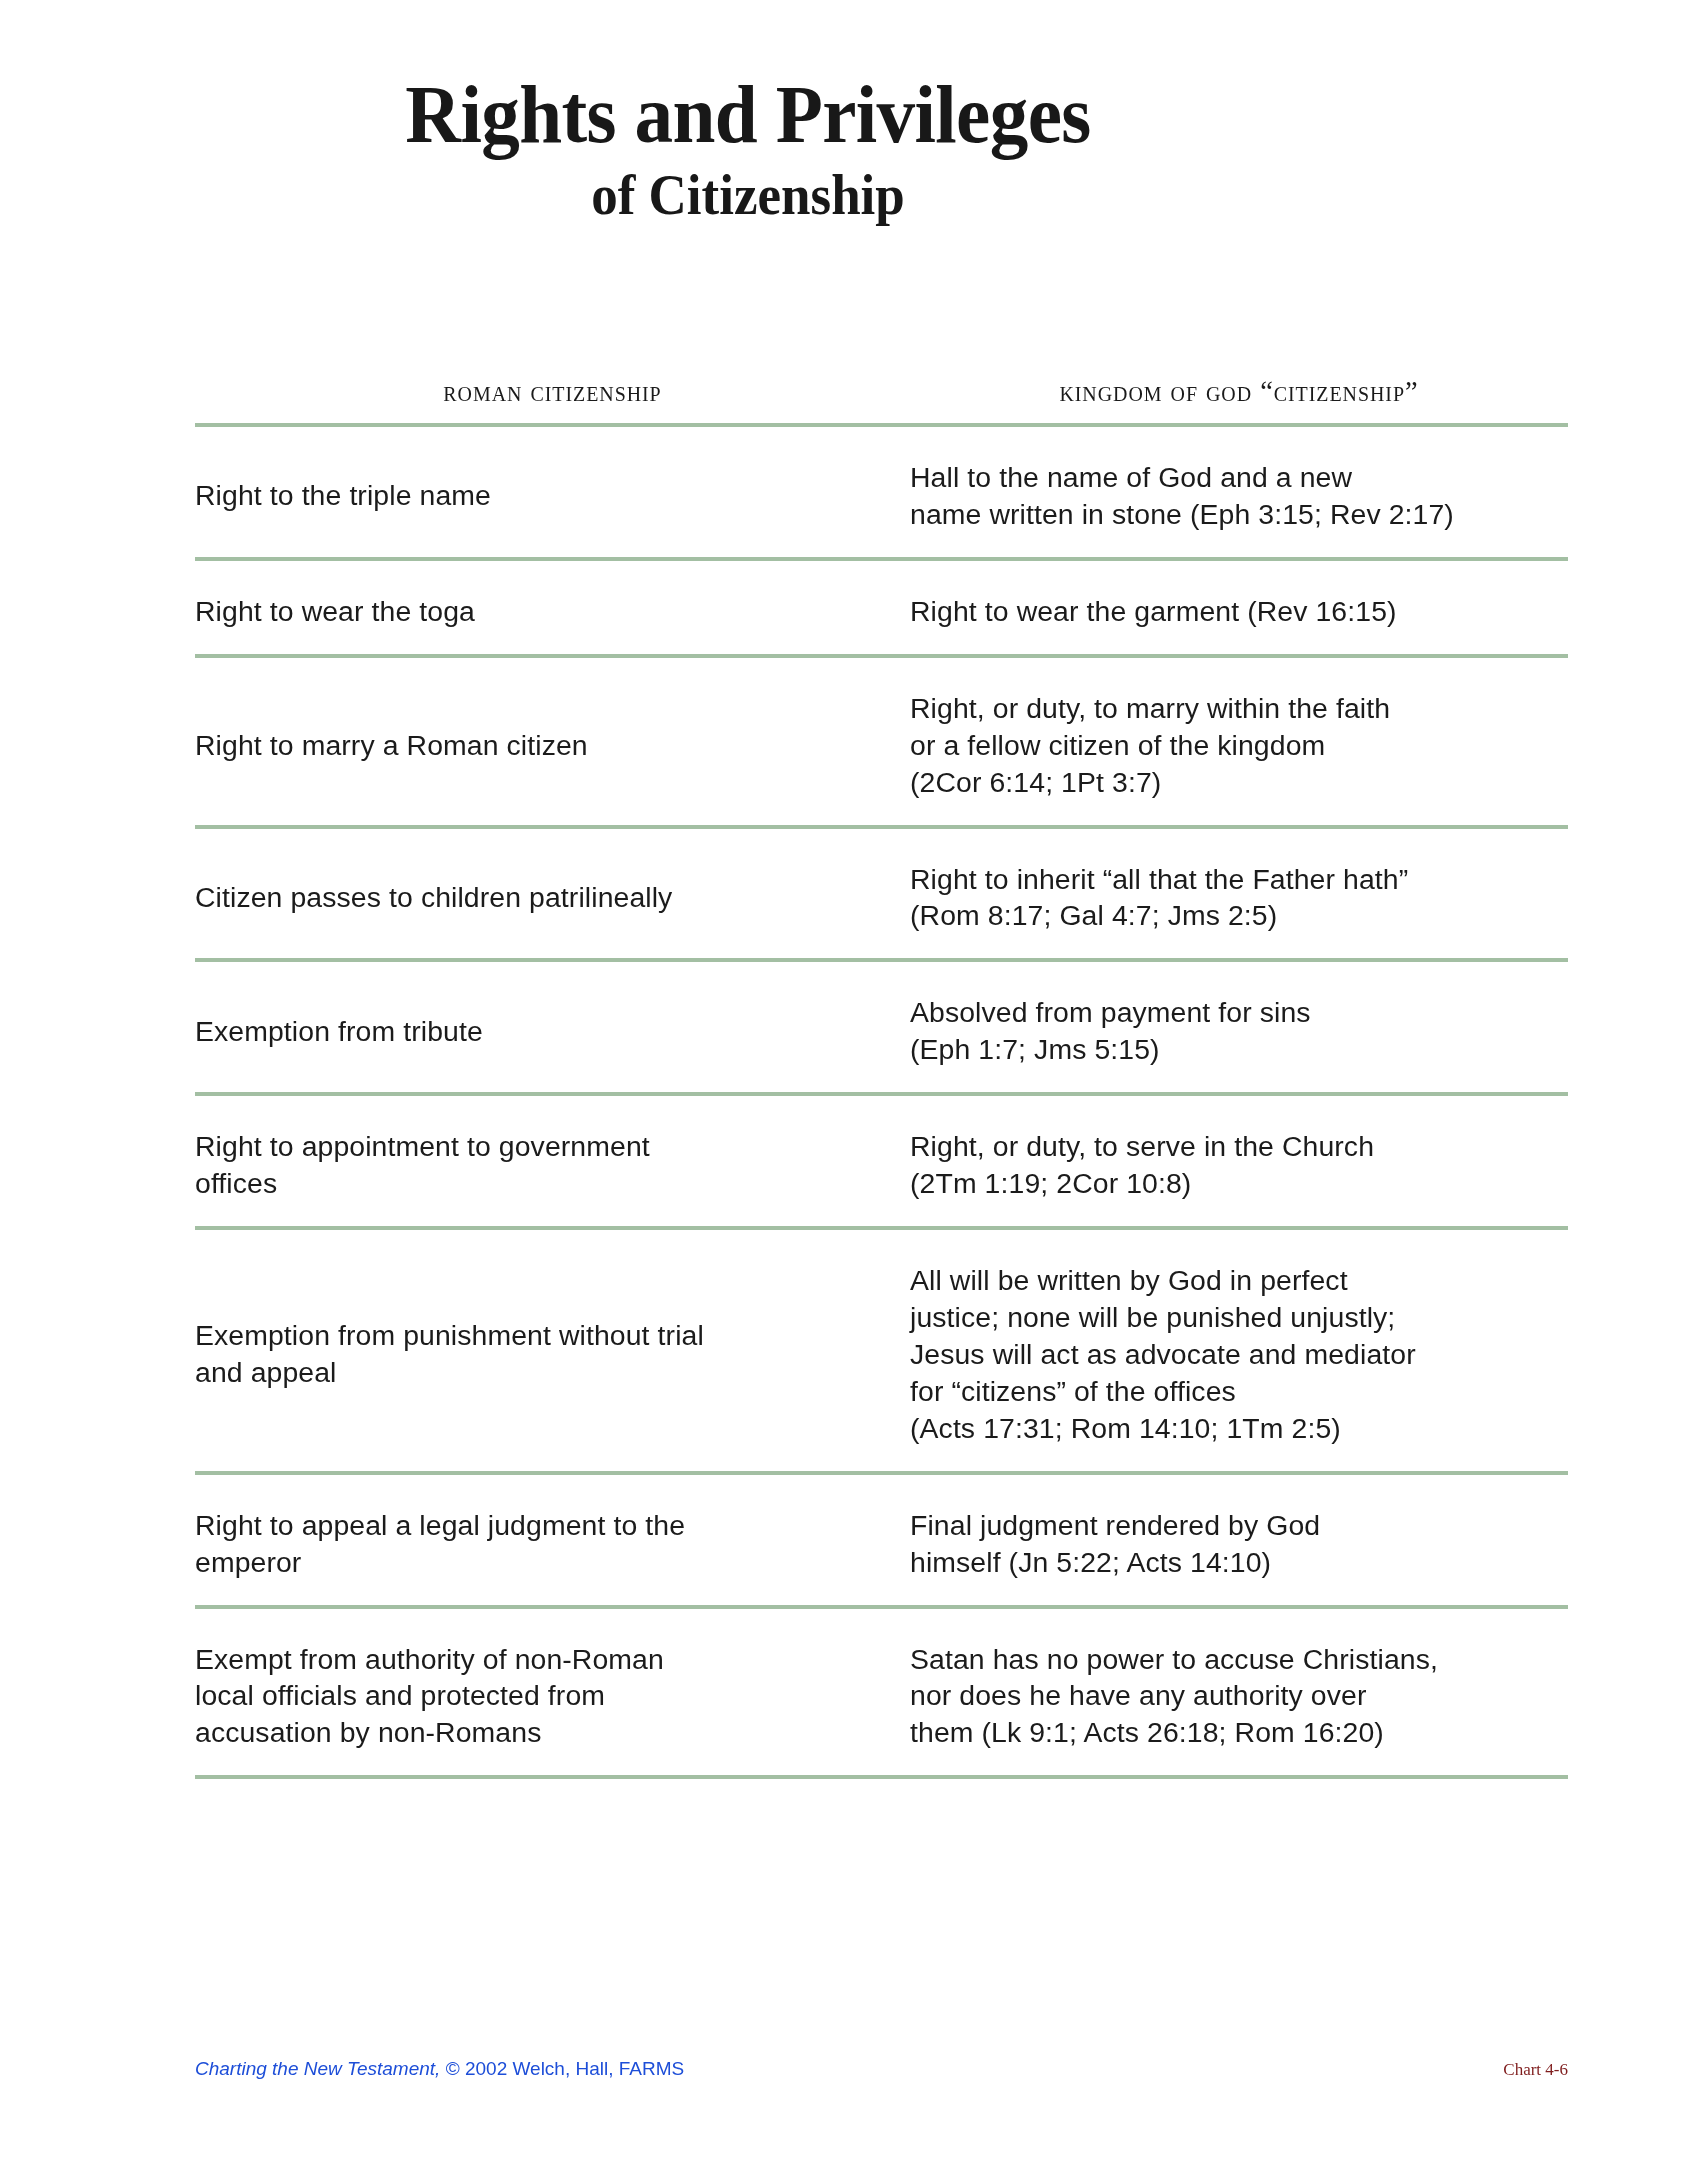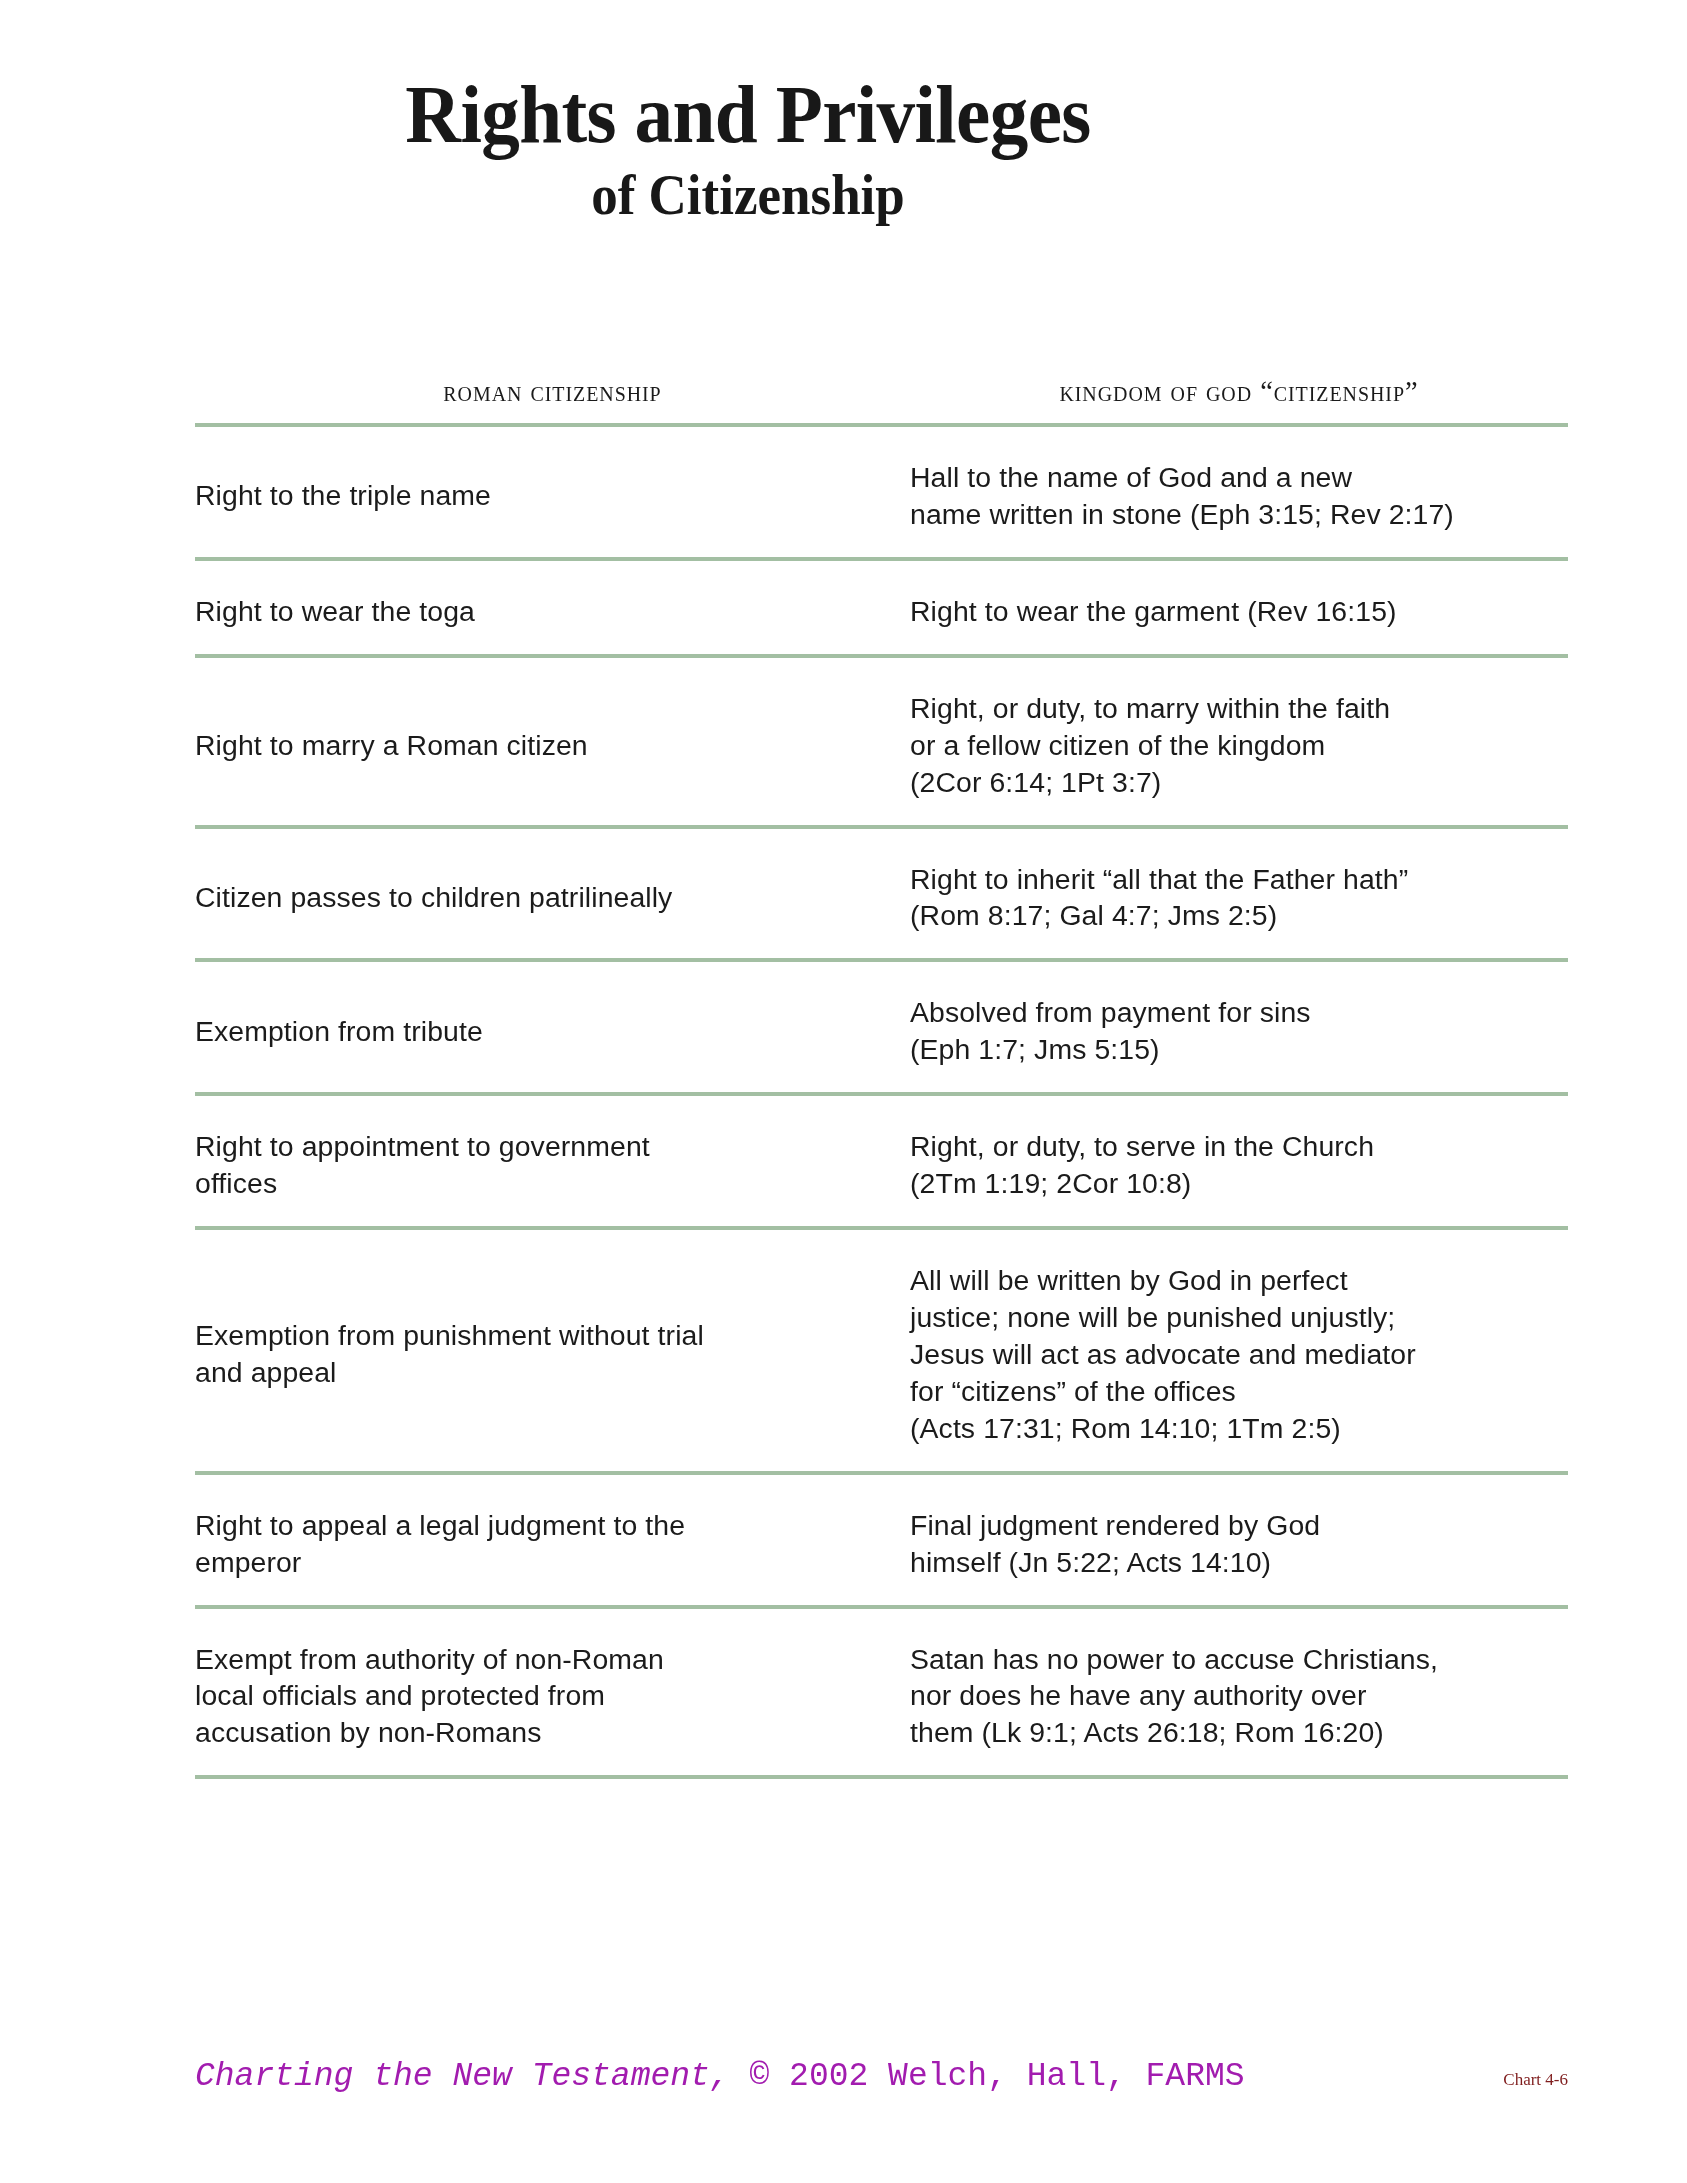--- a/index.html
+++ b/index.html
@@ -113,23 +113,23 @@
   .footer {
     position: absolute;
     left: 195px;
     top: 2058px;
     width: 1373px;
     display: flex;
     justify-content: space-between;
     align-items: baseline;
   }
   .footer-left {
-    font-family: Liberation Mono, monospace;
-    font-size: 33px;
-    color: #a21caf;
+    font-family: Liberation Sans, sans-serif;
+    font-size: 19px;
+    color: #1d4ed8;
   }
   .footer-left .ital {
     font-style: italic;
   }
   .footer-right {
     font-family: "Liberation Serif", "DejaVu Serif", serif;
     font-size: 17px;
     color: #7f1d1d;
   }
 </style>

